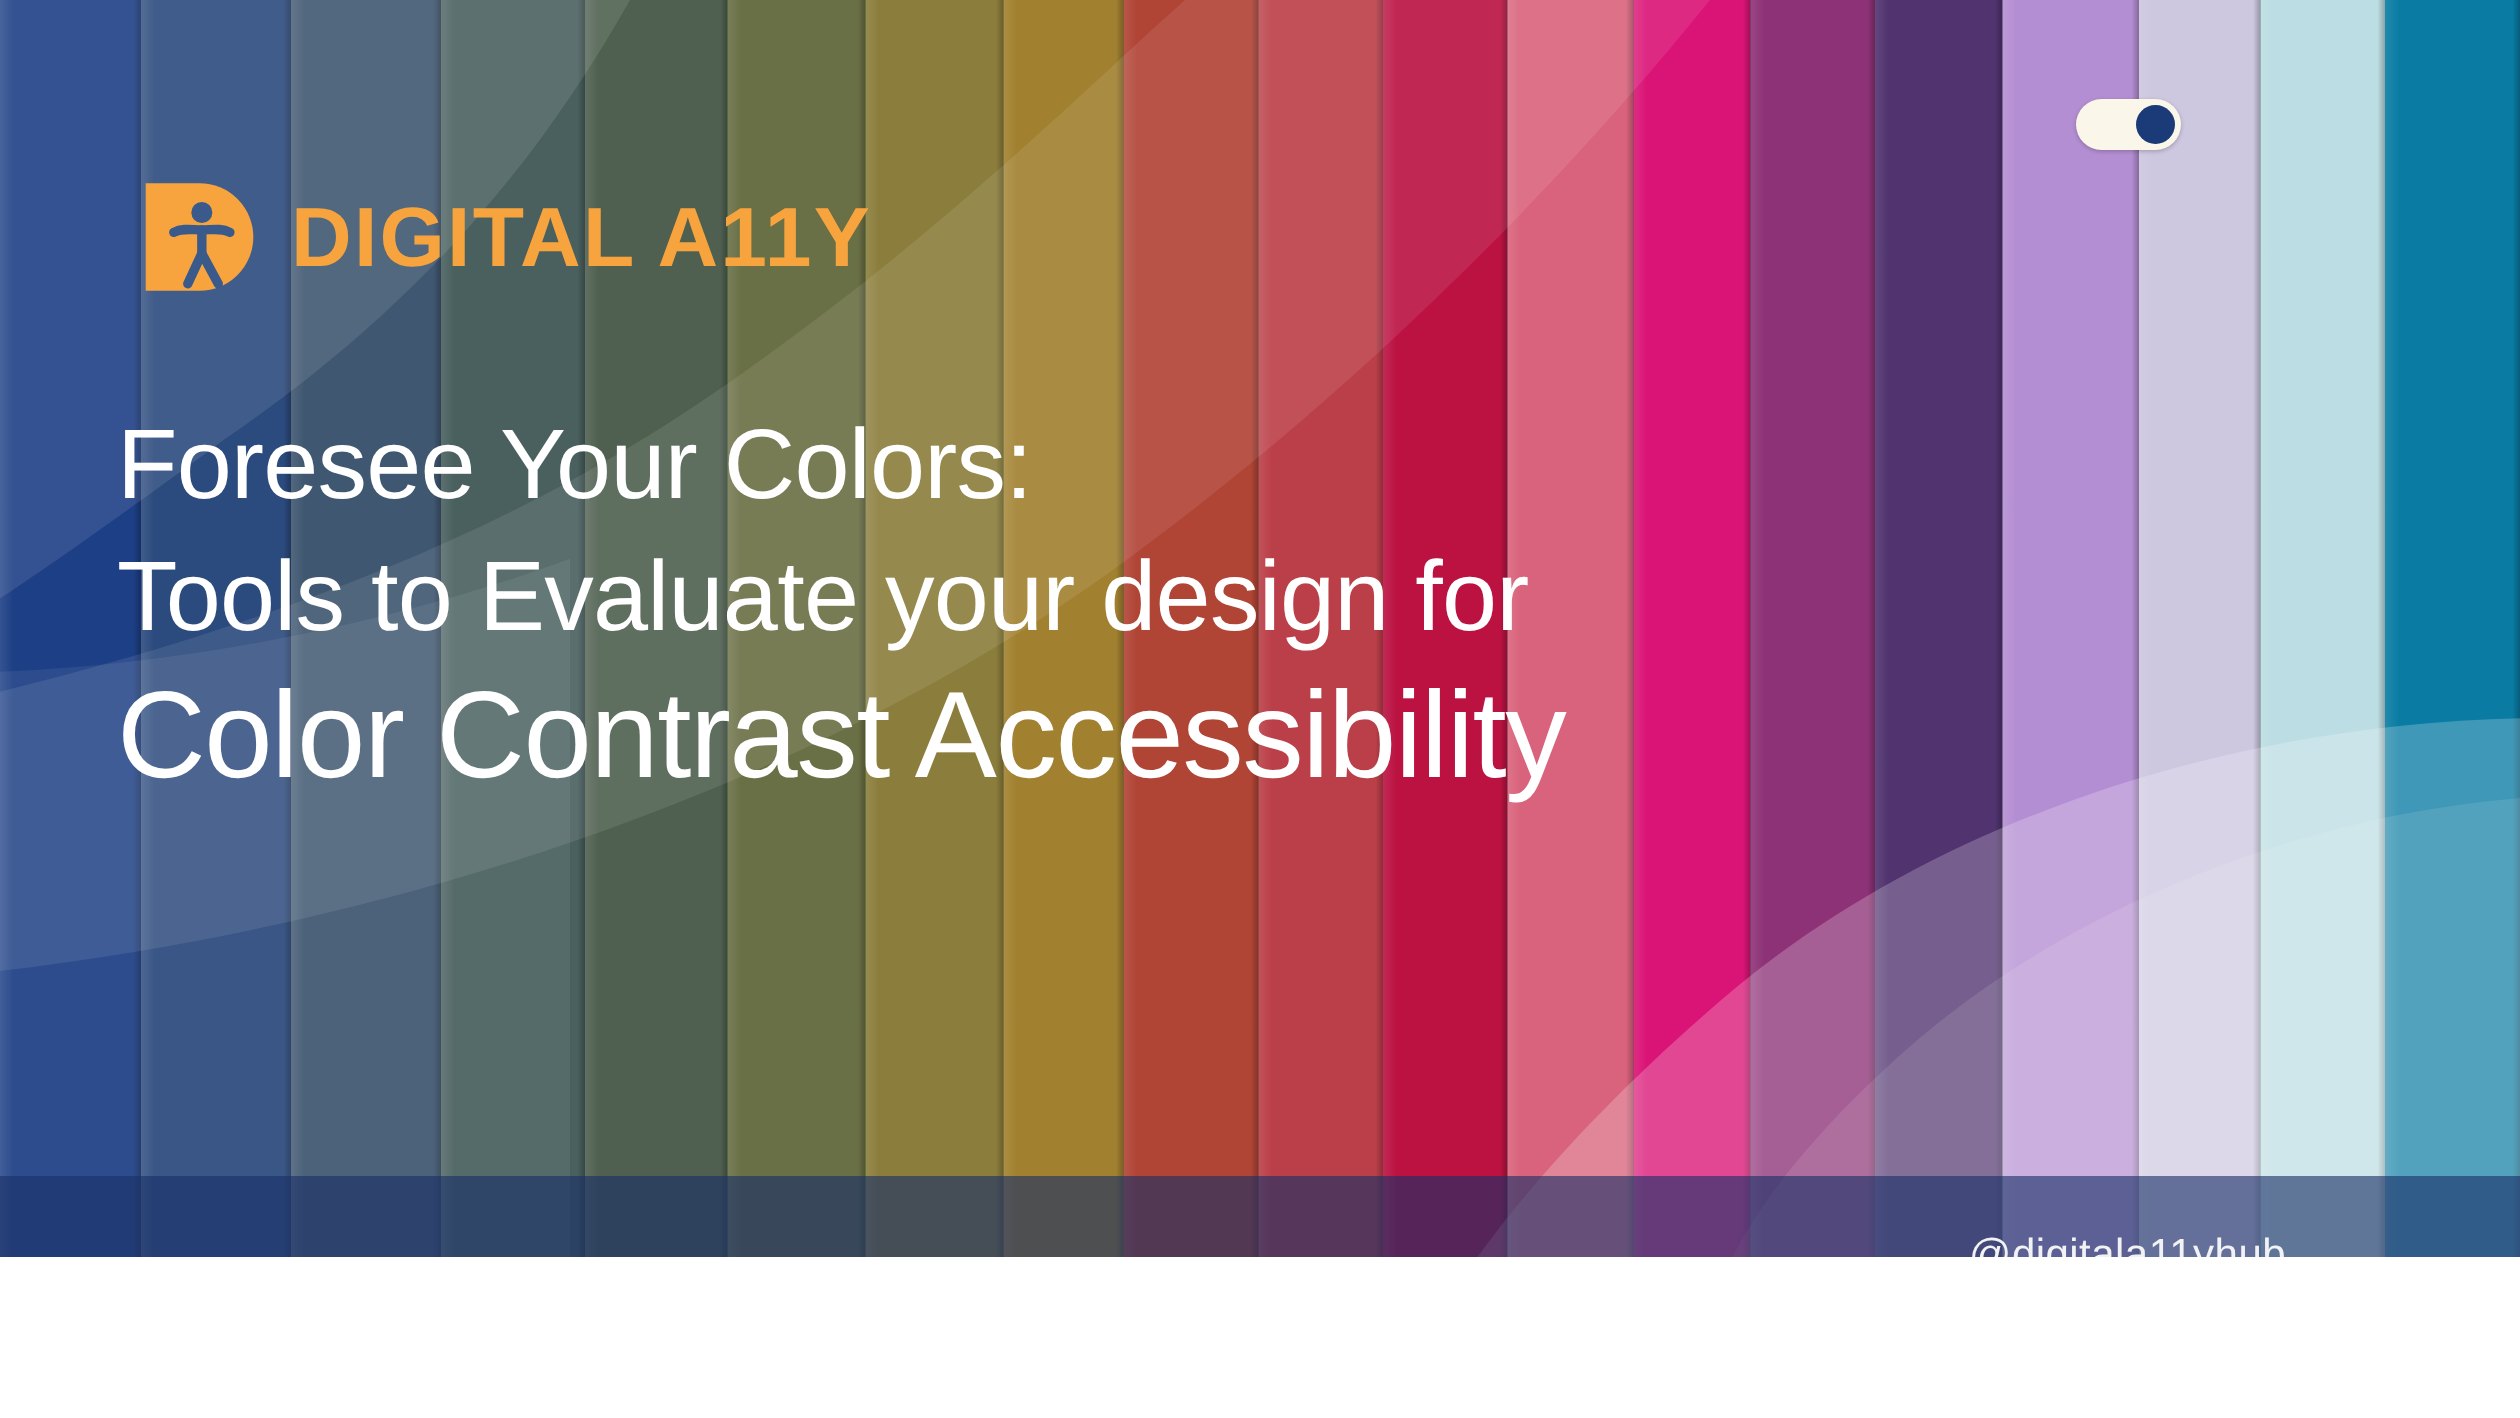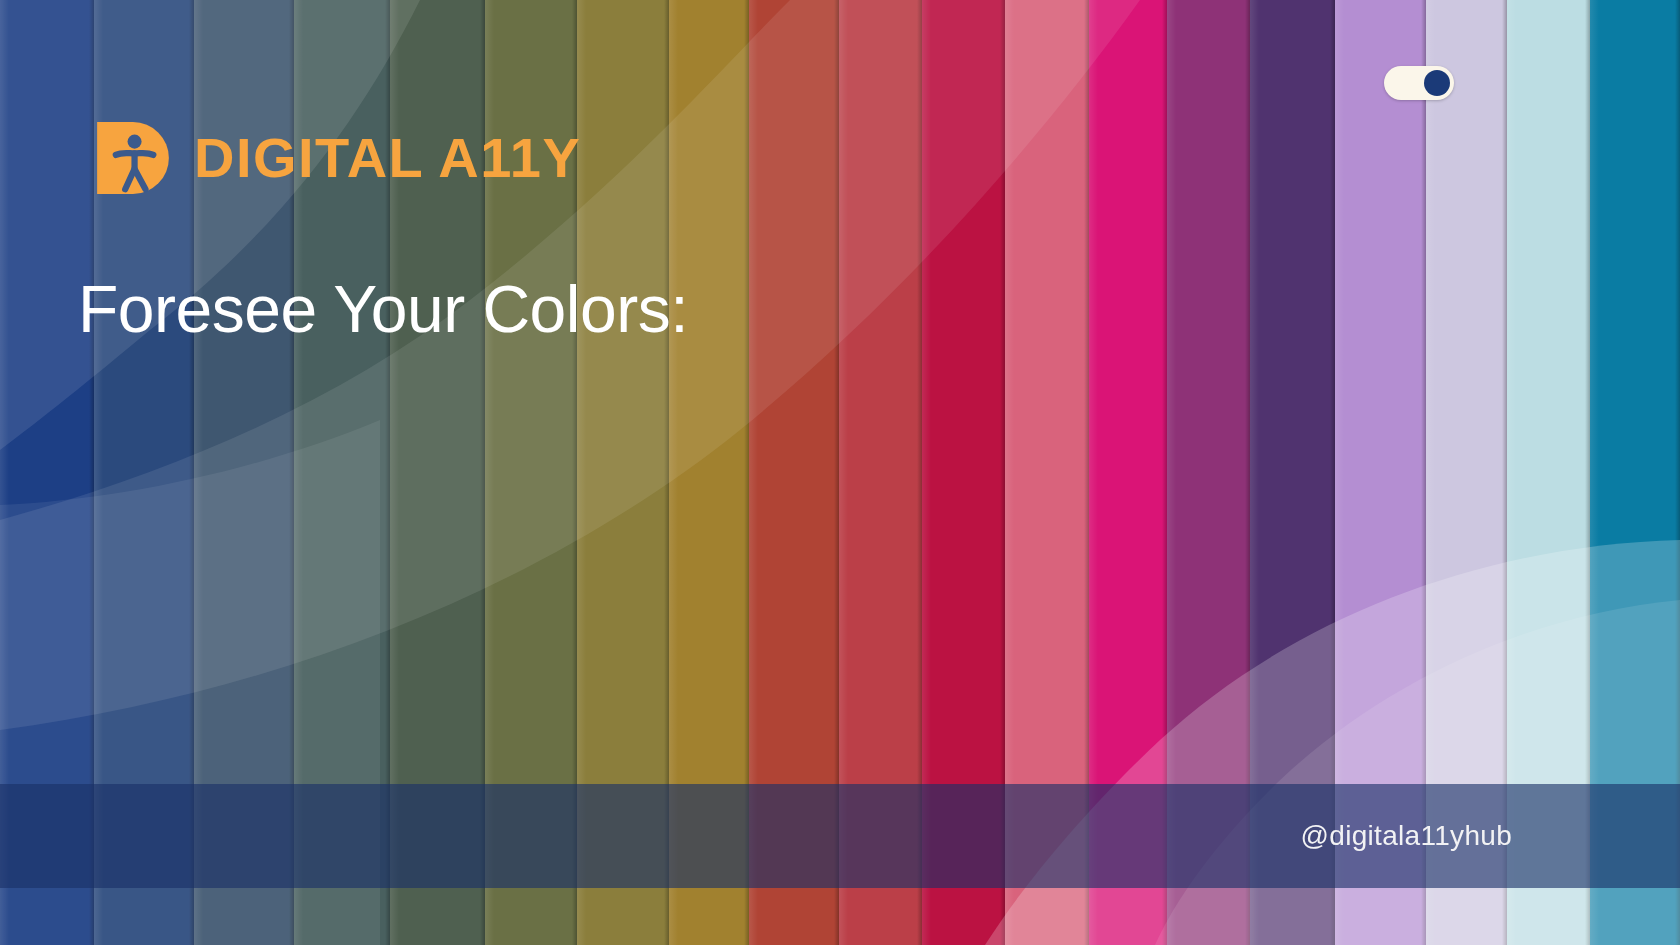--- a/index.html
+++ b/index.html
@@ -8,21 +8,21 @@
     padding: 0;
     background: #ffffff;
   }
   body {
     font-family: "Liberation Sans", sans-serif;
   }
 
   .banner {
     position: relative;
     width: 1680px;
-    height: 945px;
+    height: 838px;
     overflow: hidden;
     background: #14532d;
   }
 
   
   .stripes {
     position: absolute;
     inset: 0;
     display: flex;
     z-index: 1;
@@ -158,21 +158,21 @@
     left: 170px;
     top: 820px;
     font-size: 28px;
     font-weight: 400;
     color: #f2f2f4;
     letter-spacing: 0.3px;
     white-space: nowrap;
   }
   .footer-right {
     position: absolute;
-    right: 168px;
+    right: 156px;
     top: 820px;
     font-size: 28px;
     font-weight: 400;
     color: #f2f2f4;
     letter-spacing: 0.3px;
     white-space: nowrap;
   }
 </style>
 </head>
 <body>
@@ -229,18 +229,20 @@
       </svg>
       <span class="logo-word">DIGITAL A11Y</span>
     </div>
 
     <div class="toggle" role="switch" aria-checked="true">
       <span class="toggle-knob"></span>
     </div>
 
     <div class="headline">
       <div class="hl-line hl-1">Foresee Your Colors:</div>
+      <div class="hl-line hl-2">Tools to Evaluate your design for</div>
+      <div class="hl-line hl-3">Color Contrast Accessibility</div>
     </div>
 
     <div class="footer-right">@digitala11yhub</div>
 
   </div>
 </div>
 
 </body></html>

